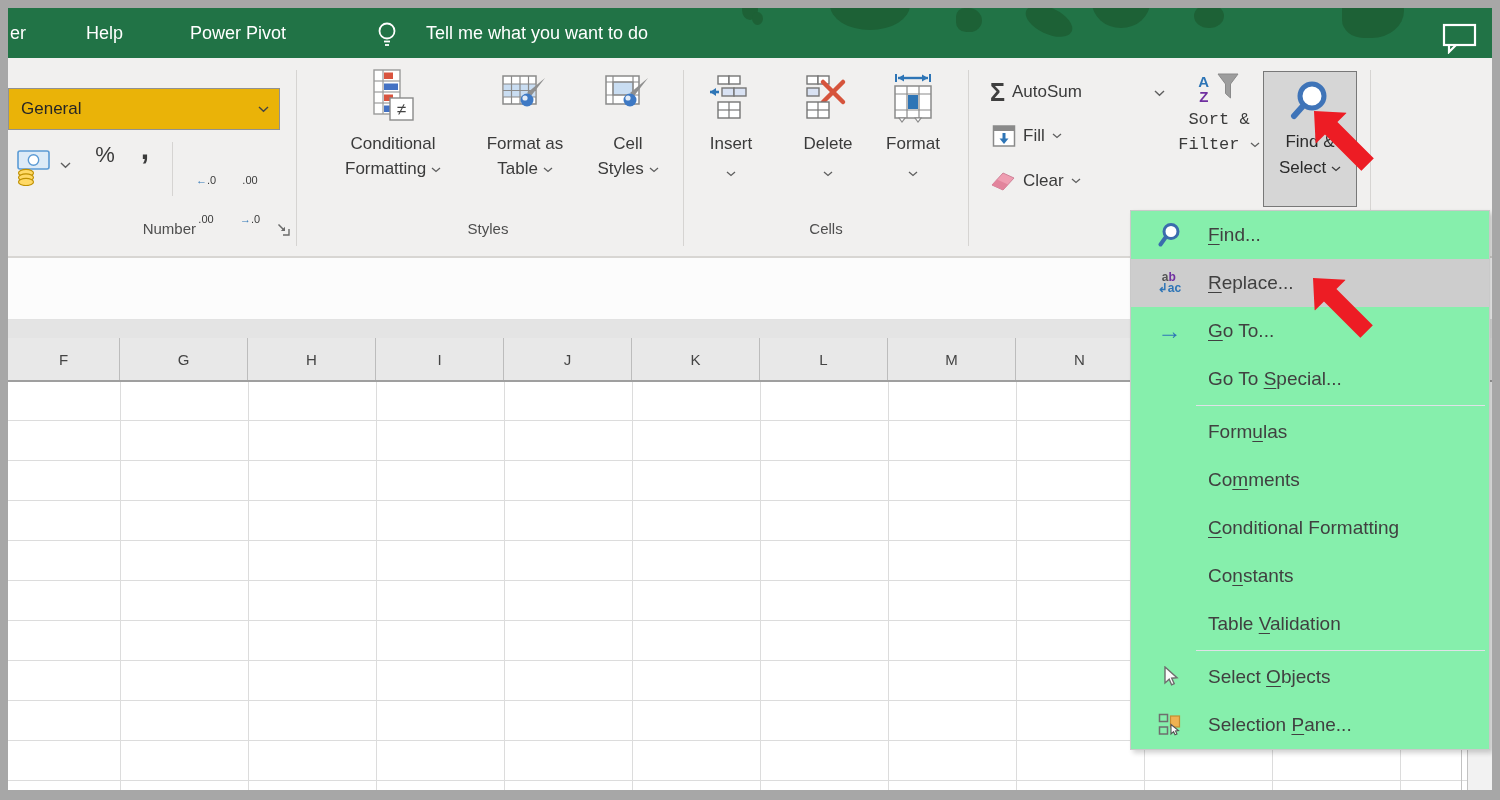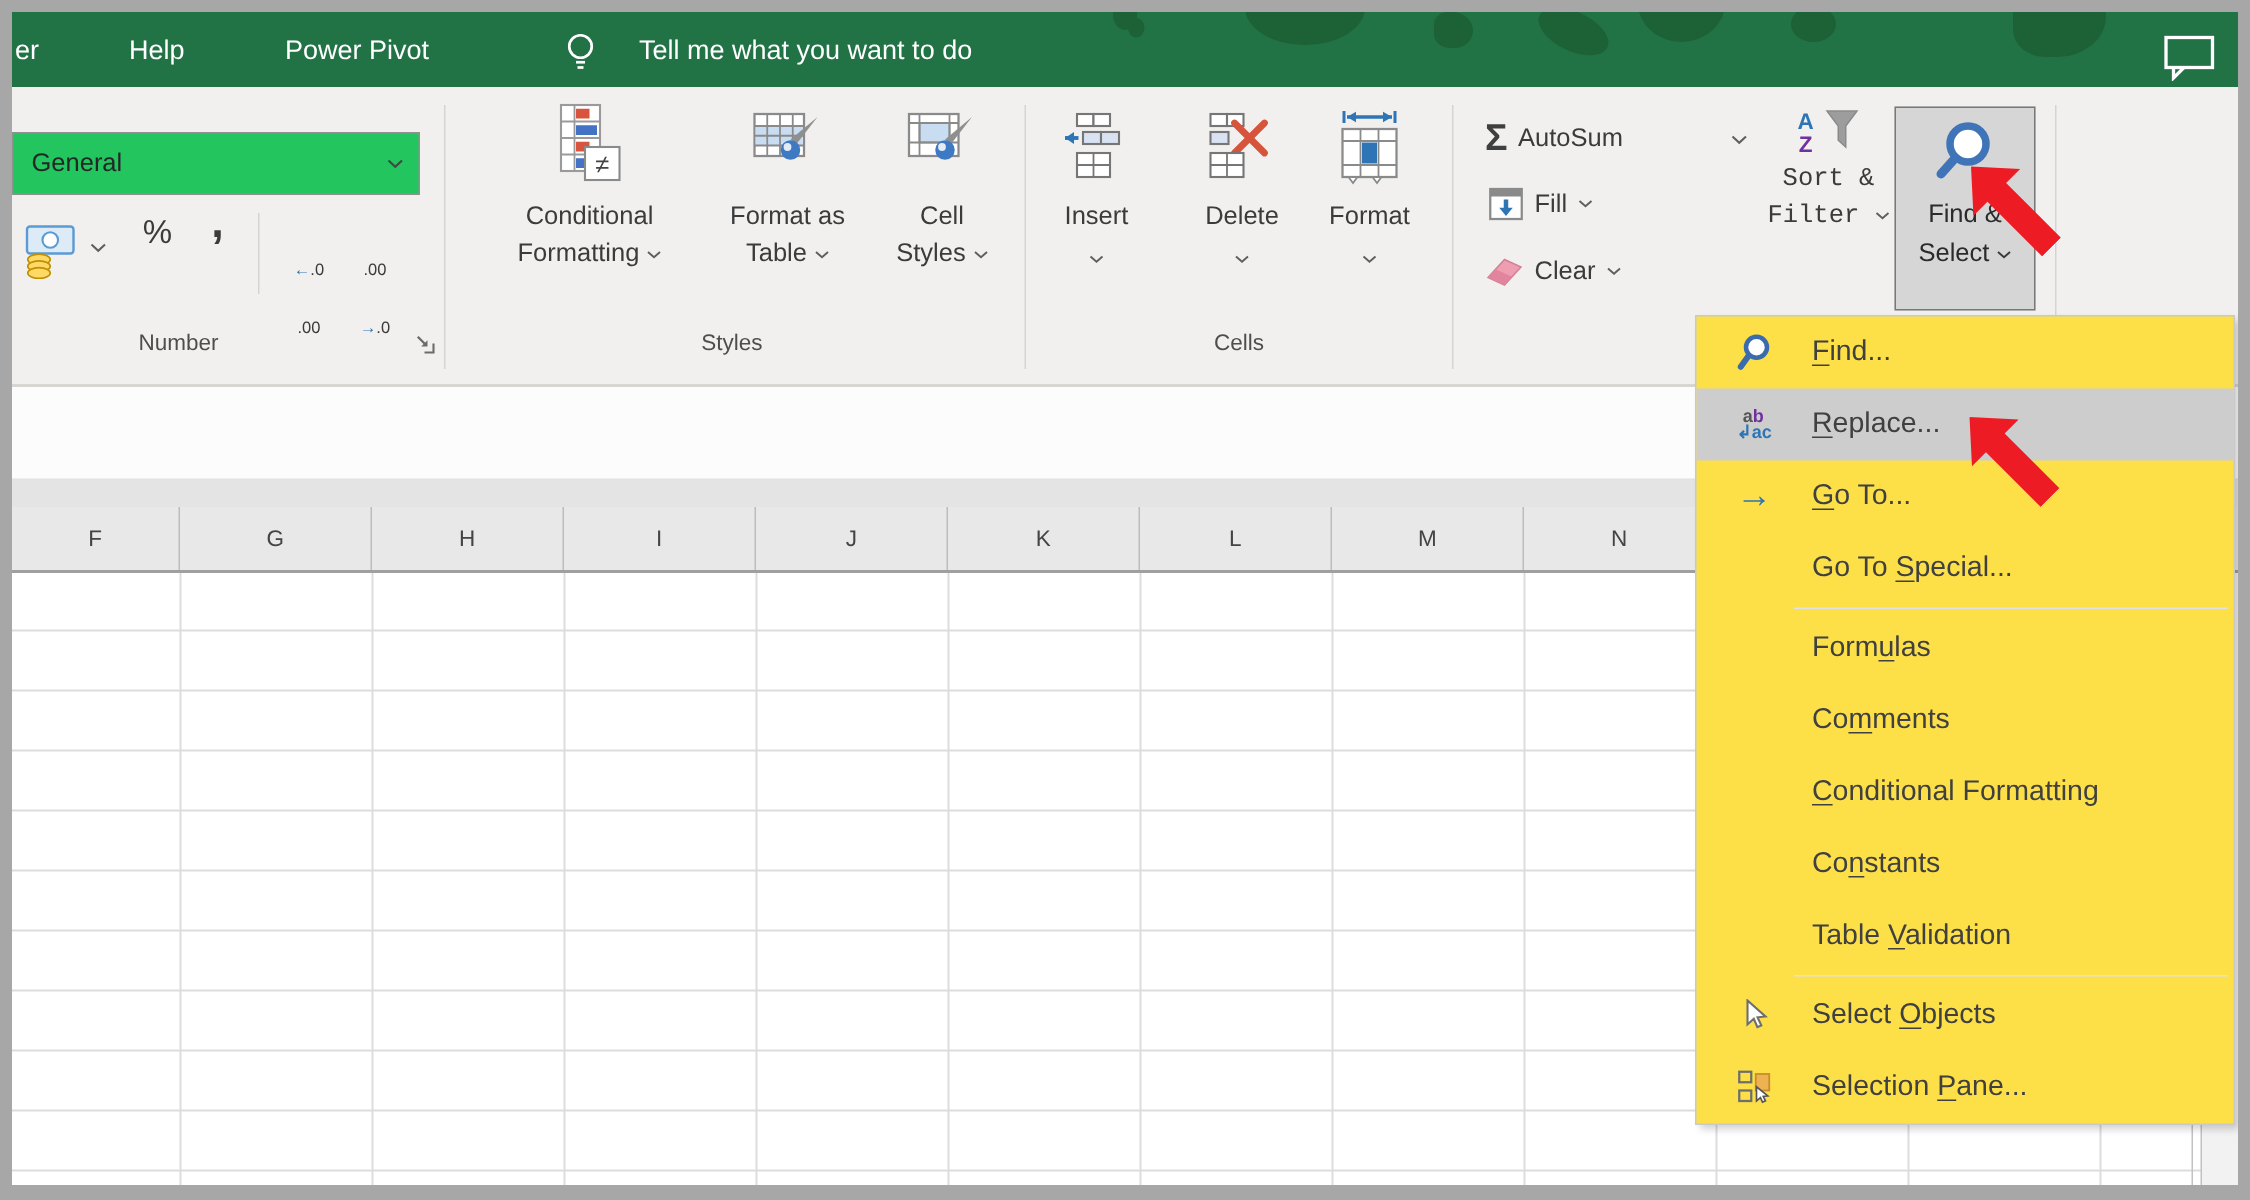--- a/index.html
+++ b/index.html
@@ -11,21 +11,21 @@
   .titlebar { position:absolute; left:8px; top:8px; width:1484px; height:50px; background:#217346; overflow:hidden; z-index:5; }
   .deco { position:absolute; background:#1d6136; border-radius:50%; }
   .tb-item { position:absolute; top:0; height:50px; display:flex; align-items:center; color:#fff; font-size:18px; white-space:nowrap; }
   .tb-icon { position:absolute; }
 
   
   .ribbon { position:absolute; left:8px; top:58px; width:1484px; height:200px; background:#f1f0ef; border-bottom:2px solid #d8d6d3; z-index:5; }
   .vdiv { position:absolute; top:12px; height:176px; width:1px; background:#d6d4d2; }
   .grp-label { position:absolute; top:162px; font-size:15px; color:#4e4e4e; text-align:center; }
   .rlabel { font-size:17px; color:#3b3b3b;font-family:Liberation Mono, monospace; }
-  .combo { position:absolute; left:0; top:30px; width:272px; height:42px; background:#22c55e; border:1px solid #919191; display:flex; align-items:center; }
+  .combo { position:absolute; left:0; top:30px; width:272px; height:42px; background:#eab308; border:1px solid #919191; display:flex; align-items:center; }
   .combo .val { padding-left:12px; font-size:17px; color:#262626; flex:1; }
   .chev { display:inline-block; vertical-align:middle; }
   .num-icon-row { position:absolute; top:84px; }
   .two-line-dec { position:absolute; font-size:11px; line-height:13px; color:#3b3b3b; text-align:center; letter-spacing:0; white-space:pre; }
   .blue-ch { color:#2e75b6; font-weight:bold; }
   .style-btn { position:absolute; top:10px; text-align:center; cursor:default; }
   .style-btn .ic { height:64px; display:flex; align-items:flex-start; justify-content:center; }
   .style-btn .l1 { font-size:17px; color:#3b3b3b; margin-top:2px; }
   .style-btn .l2 { font-size:17px; color:#3b3b3b; margin-top:5px; }
   .cell-btn { position:absolute; top:10px; width:84px; text-align:center; }
@@ -49,21 +49,21 @@
   .col-cell { border-right:1px solid #bcbcbc; display:flex; align-items:center; justify-content:center; font-size:15px; color:#444; }
   .grid { position:absolute; left:8px; top:382px; width:1484px; height:410px; background-color:#fff; z-index:3;
     background-image:
       repeating-linear-gradient(to bottom, transparent 0px, transparent 39px, #dcdcdc 39px, #dcdcdc 40px),
       repeating-linear-gradient(to right, transparent 0px, transparent 127px, #dcdcdc 127px, #dcdcdc 128px);
     background-position:0px -1px, -15px 0px; }
   .grid-right-strip { position:absolute; left:1460px; top:0; width:24px; height:100%; background:#f2f2f2; }
   .grid-vline { position:absolute; top:0; width:1px; height:100%; background:#c2c2c2; }
 
   
-  .menu { position:absolute; left:1130px; top:210px; width:360px; height:540px; background:#fde047; border:1px solid #c9c9c9; box-shadow:3px 3px 5px rgba(0,0,0,0.18); z-index:20; display:flex; flex-direction:column; }
+  .menu { position:absolute; left:1130px; top:210px; width:360px; height:540px; background:#86efac; border:1px solid #c9c9c9; box-shadow:3px 3px 5px rgba(0,0,0,0.18); z-index:20; display:flex; flex-direction:column; }
   .mi { height:48px; display:flex; align-items:center; flex:none; }
   .mi.hl { background:#cdcdcd; }
   .mi-ic { width:77px; flex:none; display:flex; align-items:center; justify-content:center; }
   .mi-label { font-size:19px; color:#404040; white-space:pre; }
   .mi-label .key { text-decoration:underline; text-underline-offset:3px; }
   .msep { height:1px; background:#dfe2e7; margin:2px 4px 2px 65px; flex:none; }
   .ic-replace { font-size:12px; font-weight:bold; line-height:11px; text-align:left; }
   .ic-replace .pur { color:#7030a0; }
   .ic-replace .blu { color:#2e75b6; }
   .ic-replace .gry { color:#555; }
@@ -141,21 +141,21 @@
 
     <div class="two-line-dec" style="left:180px; top:90px; width:36px;">
       <div><span class="blue-ch">←</span><span>.0</span></div>
       <div><span>.00</span></div>
     </div>
     <div class="two-line-dec" style="left:224px; top:90px; width:36px;">
       <div><span>.00</span></div>
       <div><span class="blue-ch">→</span><span>.0</span></div>
     </div>
 
-    <div class="grp-label" style="left:56px; width:110px;"><span>Number</span></div>
+    <div class="grp-label" style="left:78px; width:110px;text-align:right;"><span>Number</span></div>
     <svg style="position:absolute; left:268px; top:164px;" width="14" height="14" viewBox="0 0 14 14">
       <polyline points="13,7 13,13 7,13" fill="none" stroke="#6b6b6b" stroke-width="1.4"></polyline>
       <line x1="2.5" y1="2.5" x2="8" y2="8" stroke="#6b6b6b" stroke-width="1.5"></line>
       <polygon points="9,9 9,4.8 4.8,9" fill="#6b6b6b"></polygon>
     </svg>
 
     <div class="vdiv" style="left:288px;"></div>
 
     <div class="style-btn" style="left:318px; width:134px;">
       <div class="ic">

